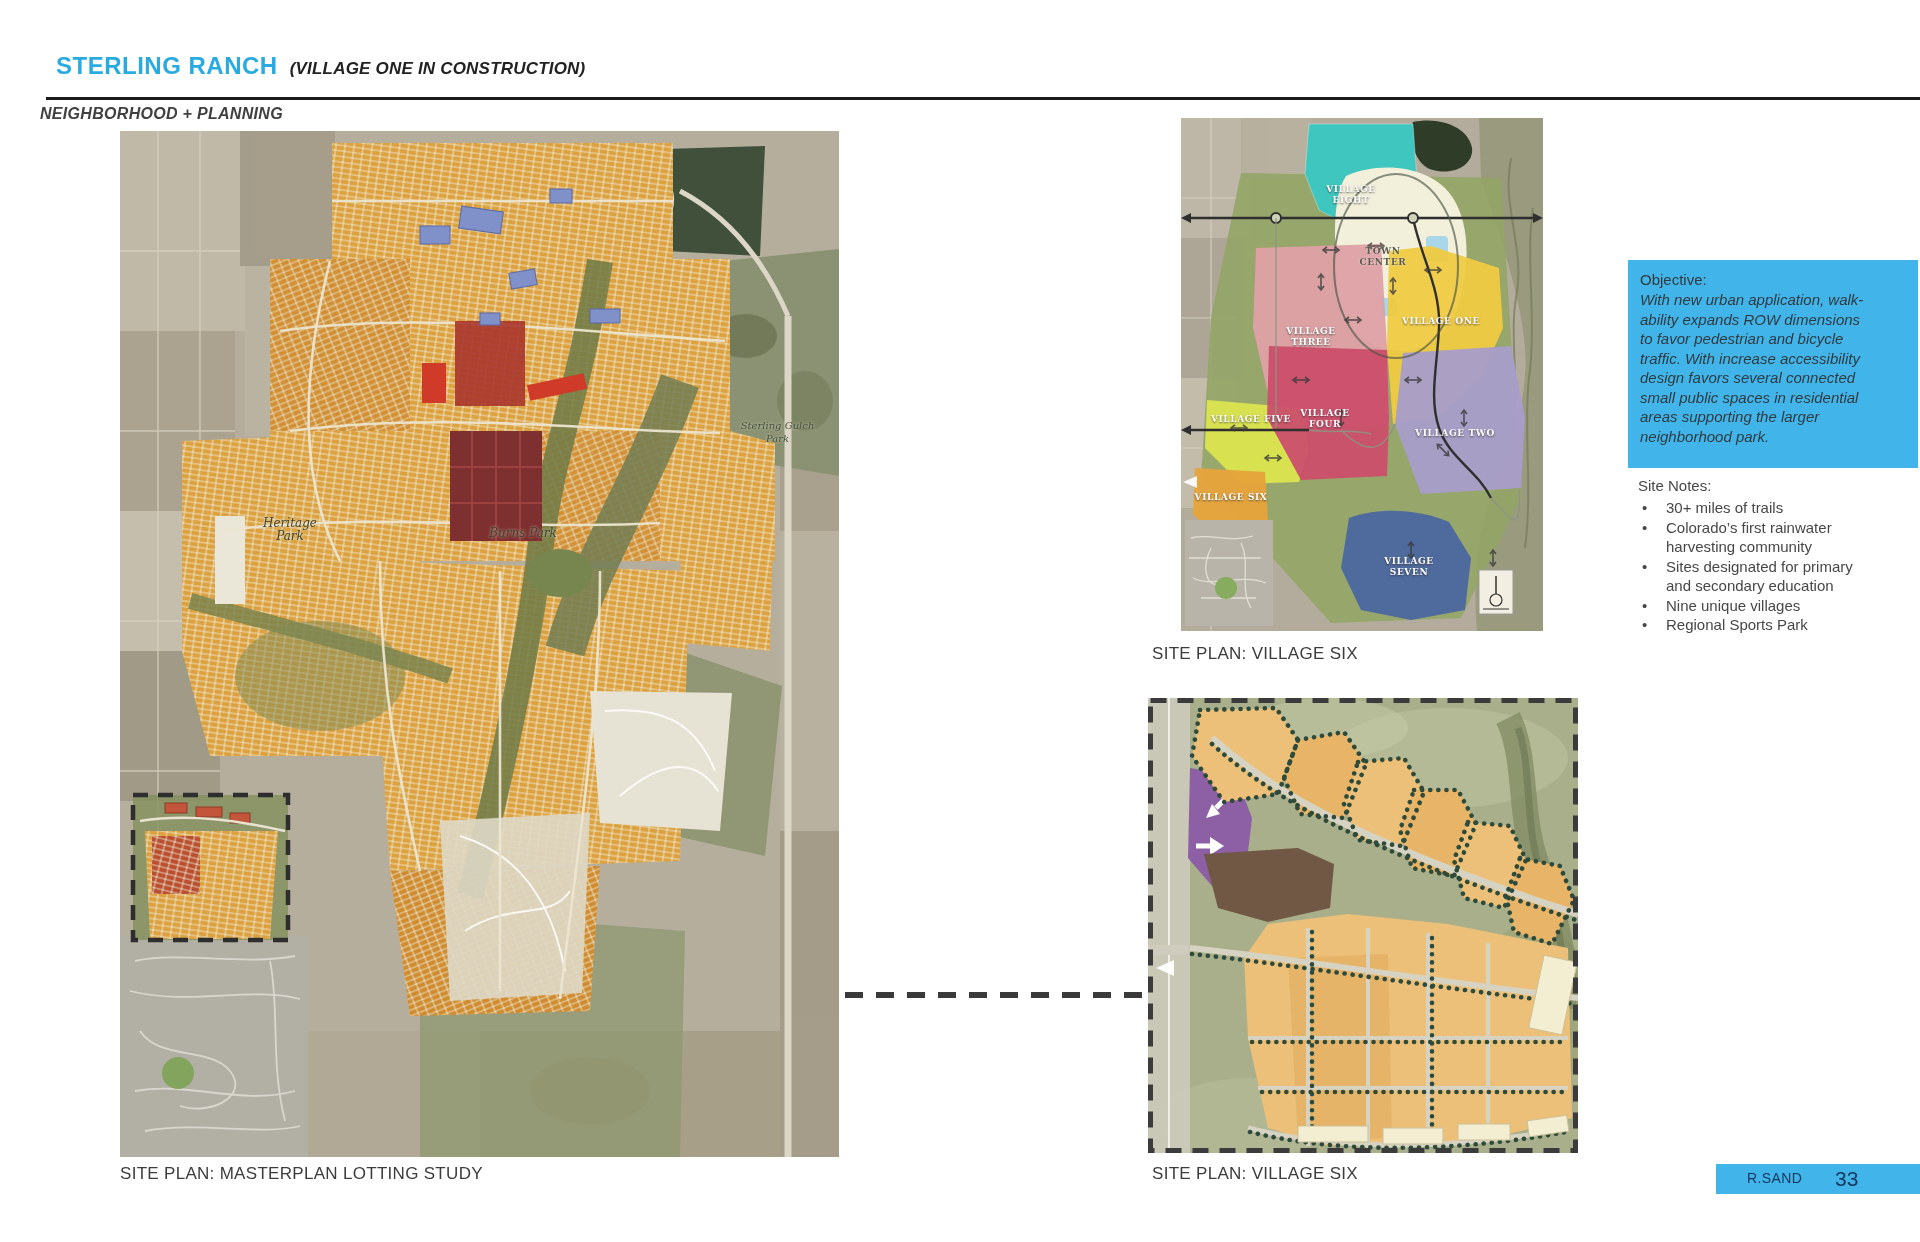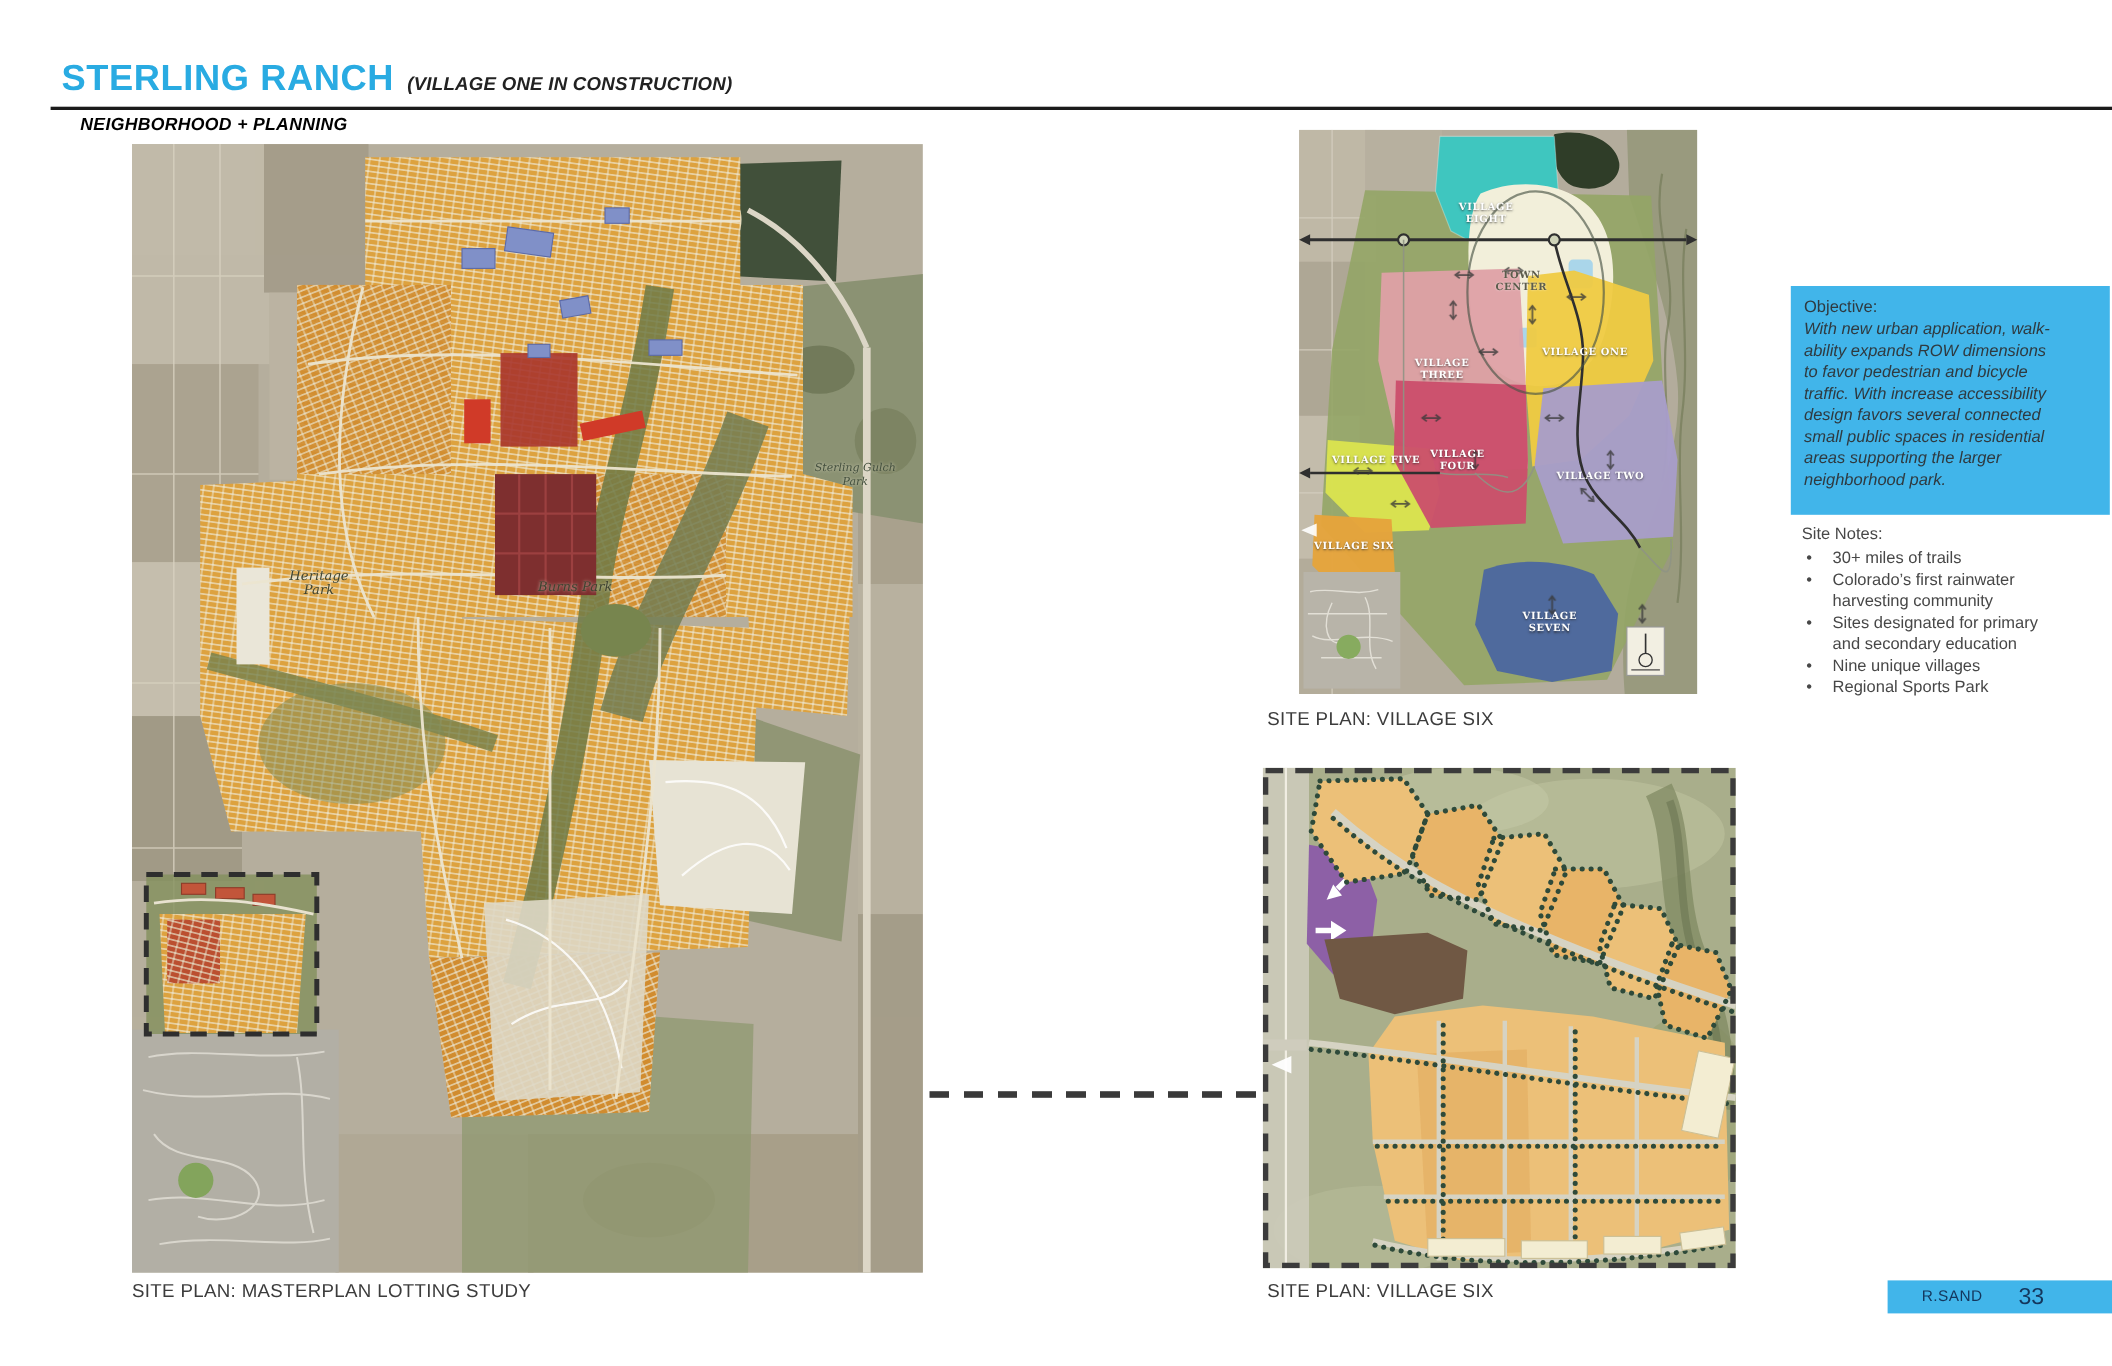--- a/index.html
+++ b/index.html
@@ -1,23 +1,23 @@
 <!DOCTYPE html>
 <html><head>
 <meta charset="utf-8">
 <style>
   html,body{margin:0;padding:0;background:#e8e8e8;}
   #page{position:relative;width:1920px;height:1242px;background:#ffffff;overflow:hidden;
         font-family:"Liberation Sans",sans-serif;}
   
   #header{position:absolute;left:56px;top:52px;display:flex;align-items:baseline;gap:12px;}
-  #title{color:#29abe2;font-size:33px;font-weight:bold;letter-spacing:.5px;}
+  #title{color:#29abe2;font-size:24px;font-weight:bold;letter-spacing:.5px;}
   #subtitle{color:#222;font-size:17px;font-style:italic;font-weight:bold;letter-spacing:.2px;}
   #rule{position:absolute;left:46px;top:97px;width:1874px;height:3px;background:#1b1b1b;}
-  #category{position:absolute;left:73px;top:105px;color:#000000;font-size:16px;font-style:italic;
+  #category{position:absolute;left:40px;top:105px;color:#404040;font-size:16px;font-style:italic;
             font-weight:bold;letter-spacing:.3px;}
   
   .caption{position:absolute;color:#3c3c3c;font-size:17px;letter-spacing:.3px;}
   #cap-master{left:120px;top:1164px;}
   #cap-village{left:1152px;top:644px;}
   #cap-detail{left:1152px;top:1164px;}
   
   #main-map{position:absolute;left:120px;top:131px;width:719px;height:1026px;}
   #village-map{position:absolute;left:1181px;top:118px;width:408px;height:513px;}
   #detail-plan{position:absolute;left:1148px;top:698px;width:430px;height:455px;}

